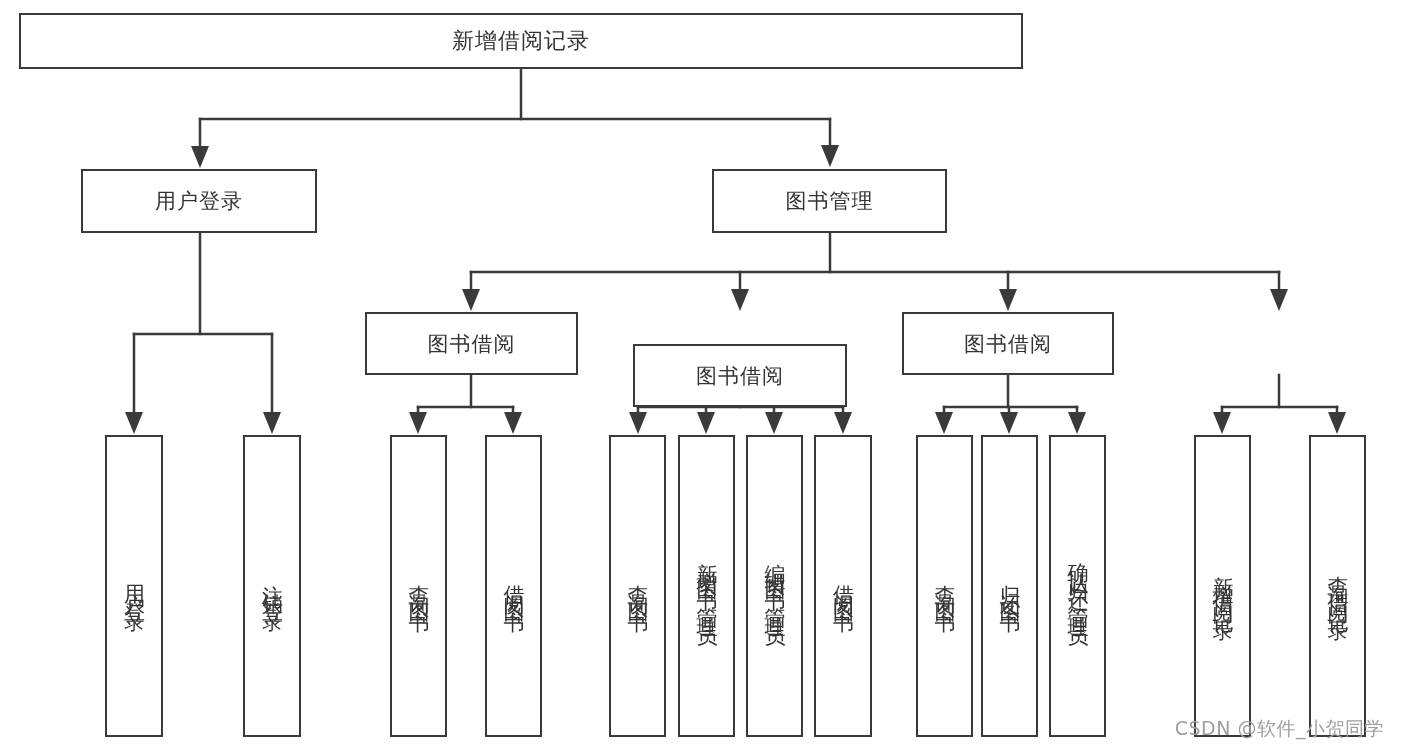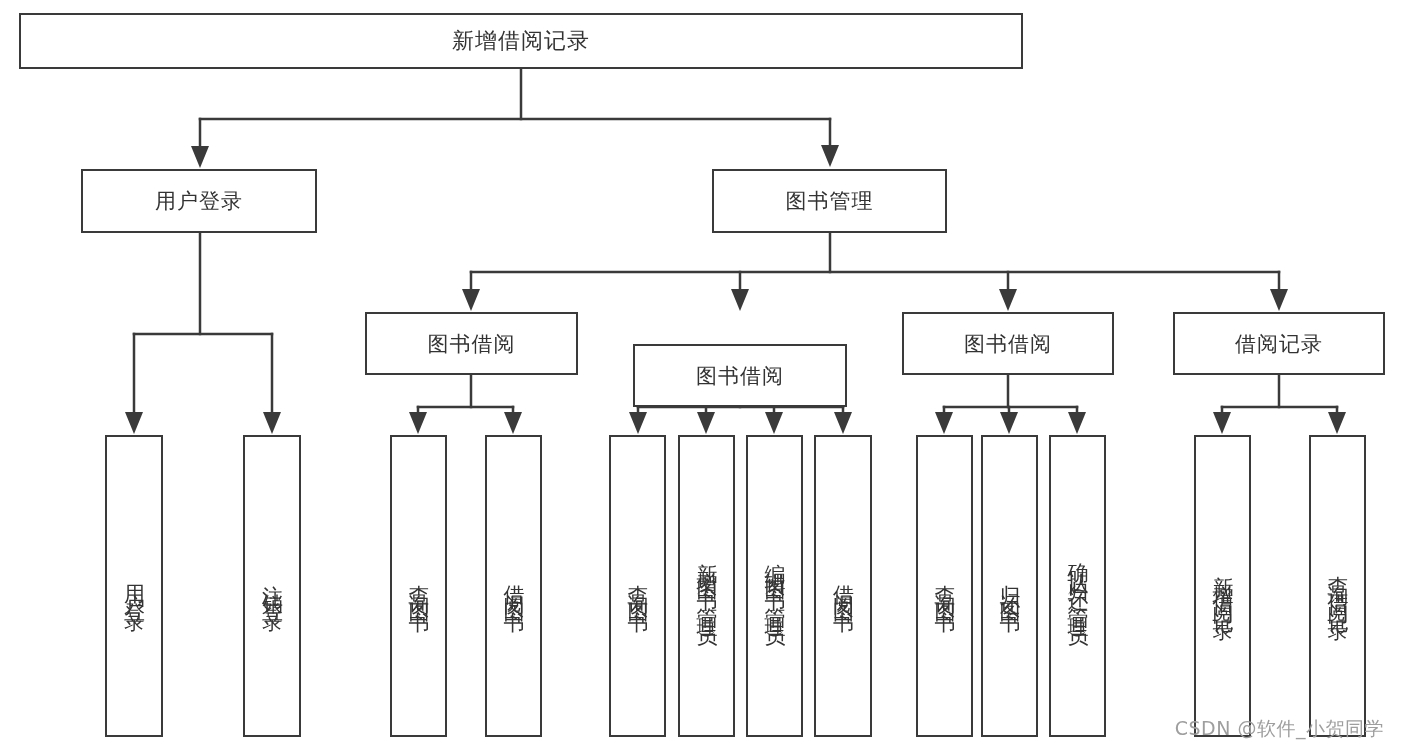--- a/index.html
+++ b/index.html
@@ -123,23 +123,20 @@
 
   <div class="hbox" style="left:365px;top:312px;width:213px;height:63px;">
     <span>图书借阅</span>
   </div>
   <div class="hbox" style="left:633px;top:312px;width:214px;height:63px;margin-top:32px;">
     <span>图书借阅</span>
   </div>
   <div class="hbox" style="left:902px;top:312px;width:212px;height:63px;">
     <span>图书借阅</span>
   </div>
-  <div class="hbox" style="left:1173px;top:312px;width:212px;height:63px;">
-    <span>借阅记录</span>
-  </div>
 
   <div class="vbox" style="left:105px;width:58px;">
     <span>用户登录</span>
   </div>
   <div class="vbox" style="left:243px;width:58px;">
     <span>注销登录</span>
   </div>
 
   <div class="vbox" style="left:390px;">
     <span>查询图书</span>

